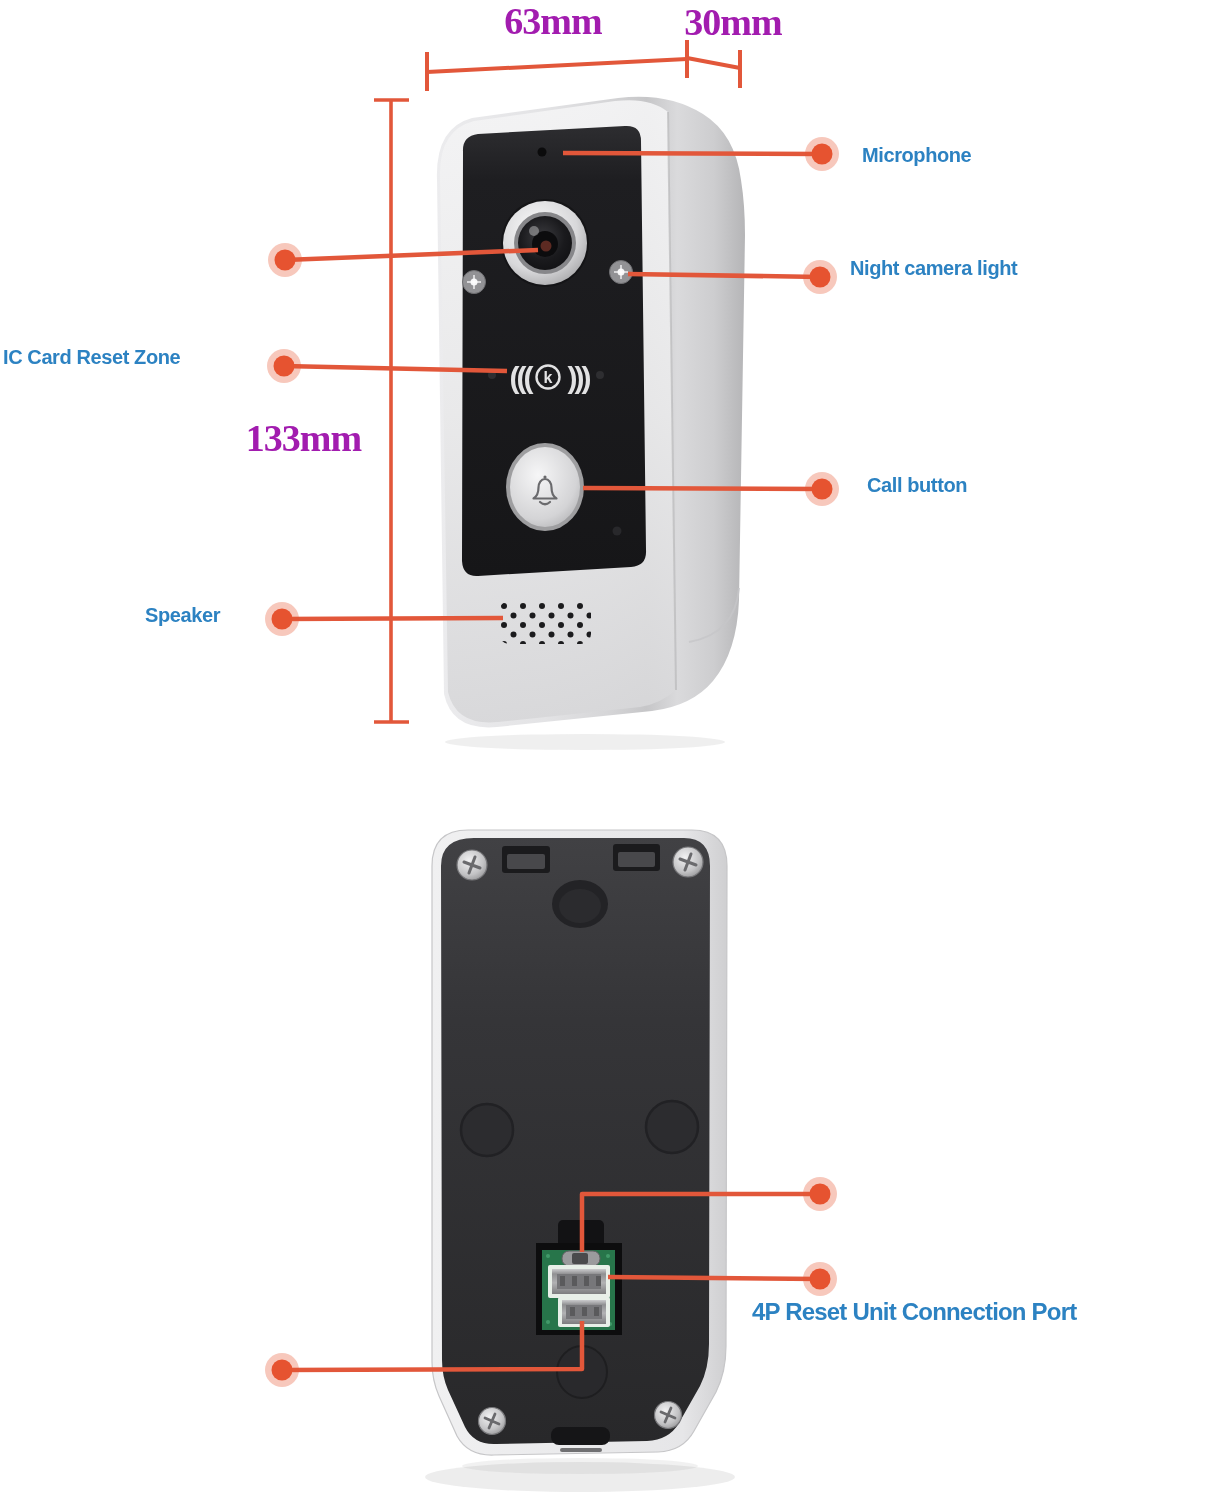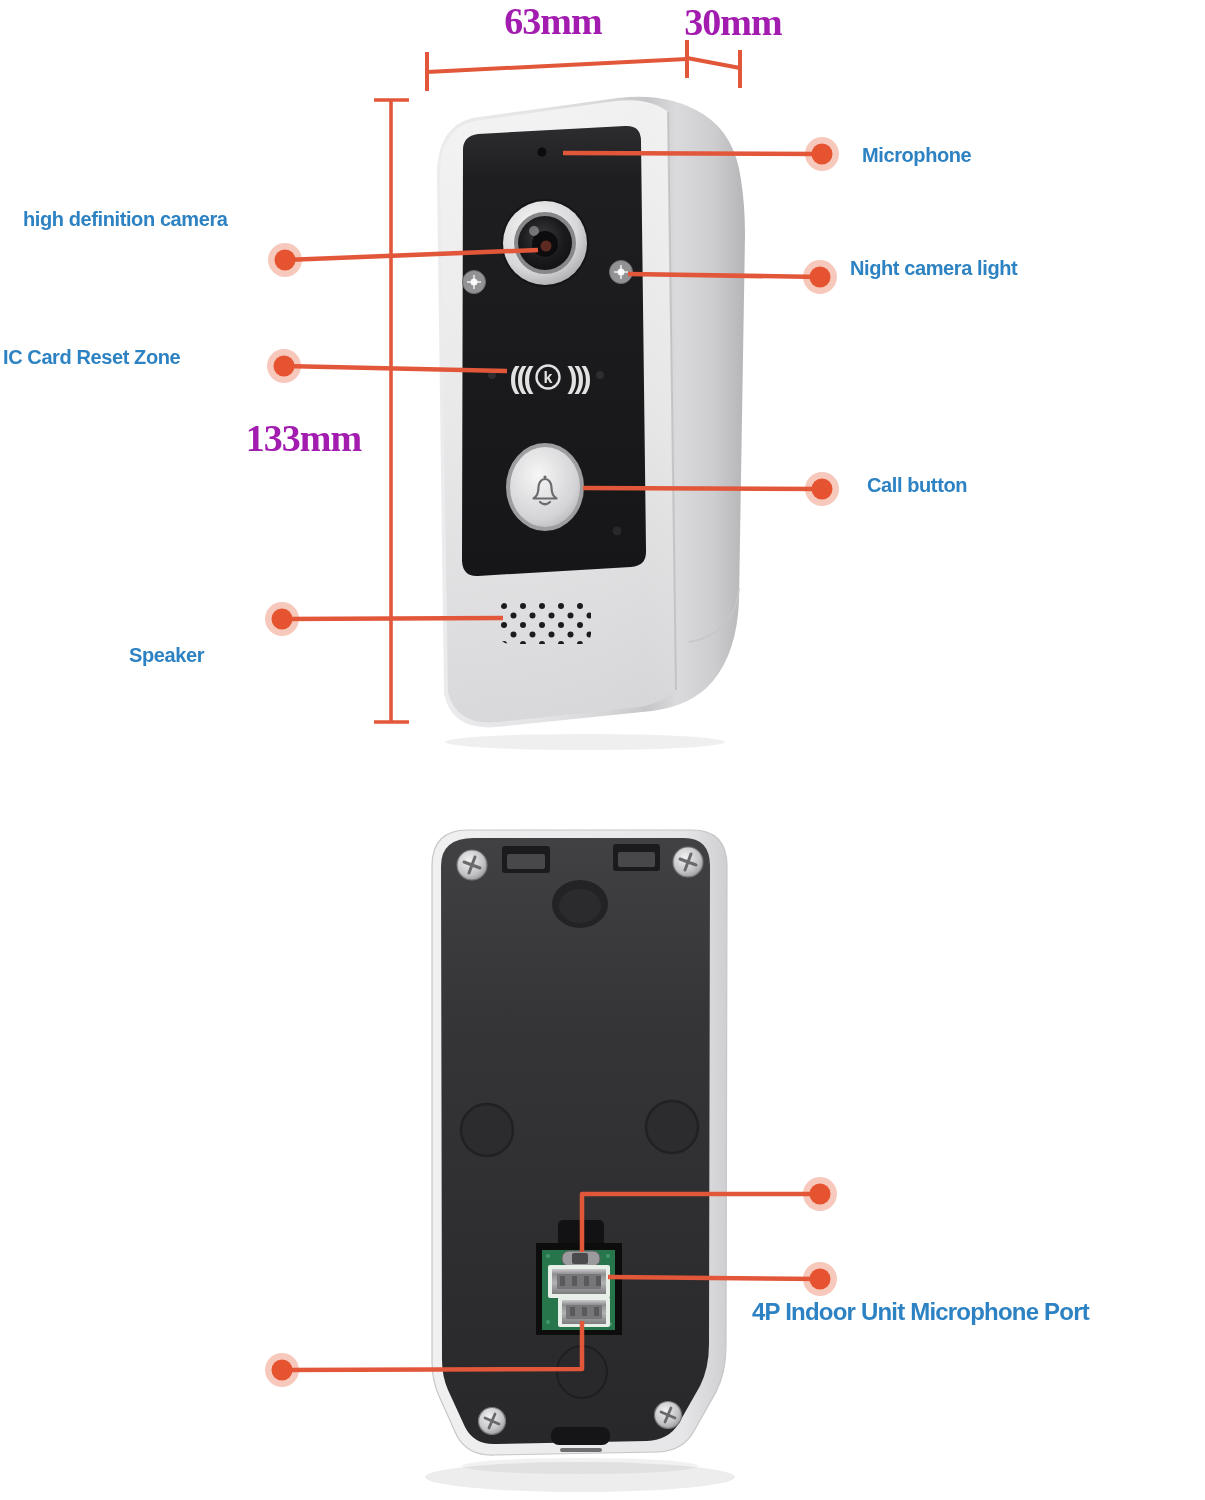--- a/index.html
+++ b/index.html
@@ -273,22 +273,21 @@
           <circle cx="282" cy="1370" r="17" fill="#e65330" opacity="0.32"></circle>
           <circle cx="282" cy="1370" r="10.5" fill="#e65330"></circle>
         </g>
   </g>
 </svg>
 
 <div class="dim center" style="left:553px;top:2px;">63mm</div>
 <div class="dim center" style="left:733px;top:3px;">30mm</div>
 <div class="dim" style="left:230px;top:419px;width:147px;text-align:center;">133mm</div>
 
-<div class="lbl" style="left:23px;top:208px;">high definition camera</div>
 <div class="lbl" style="left:3px;top:346px;">IC Card Reset Zone</div>
-<div class="lbl" style="left:129px;top:604px;margin-top:40px;">Speaker</div>
+<div class="lbl" style="left:145px;top:604px;">Speaker</div>
 <div class="lbl" style="left:862px;top:144px;">Microphone</div>
 <div class="lbl" style="left:850px;top:257px;">Night camera light</div>
 <div class="lbl" style="left:867px;top:474px;">Call button</div>
 
-<div class="lbl small" style="left:752px;top:1299px;">4P Indoor Unit Microphone Port</div>
+<div class="lbl small" style="left:752px;top:1299px;">4P Reset Unit Connection Port</div>
 
 </div>
 
 </body></html>

